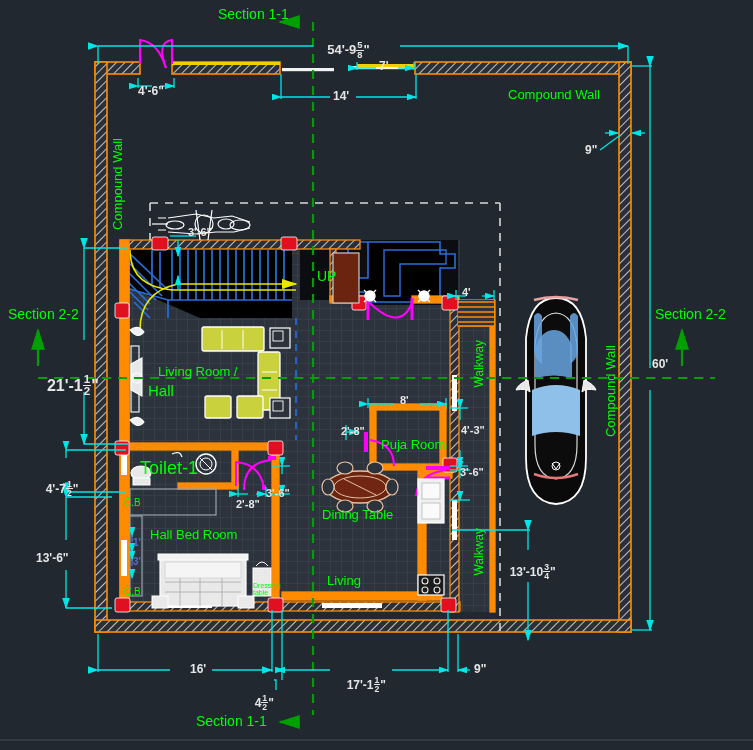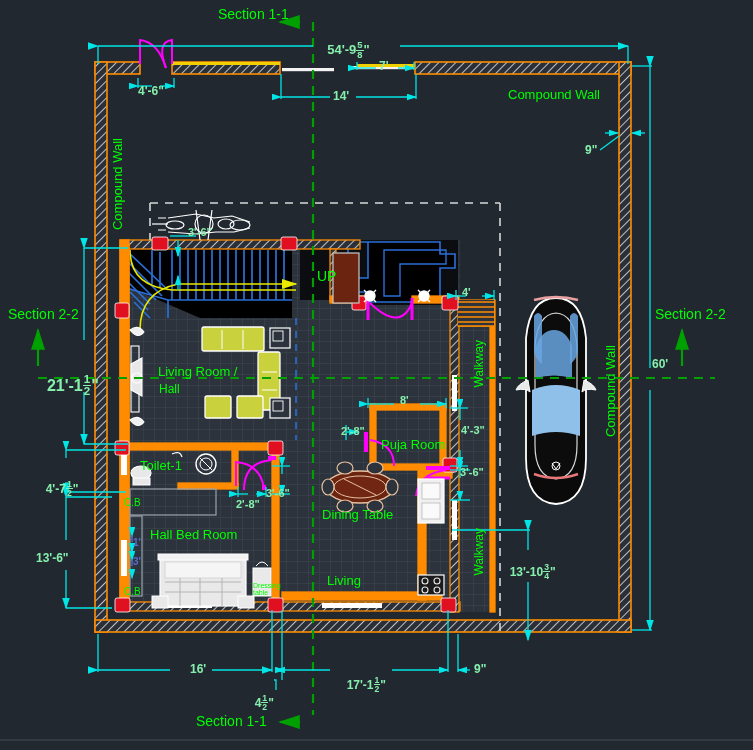--- a/index.html
+++ b/index.html
@@ -1,20 +1,20 @@
 <!DOCTYPE html>
 <html><head>
 <meta charset="utf-8">
 <style>
   html,body{margin:0;padding:0;background:#212830;}
   body{font-family:"Liberation Sans",sans-serif;}
   #stage{position:relative;width:753px;height:750px;background:#212830;overflow:hidden;}
   #stage svg{position:absolute;left:0;top:0;}
   .lbl{position:absolute;color:#00ff00;font-family:"Liberation Sans",sans-serif;font-weight:normal;white-space:pre;pointer-events:none;}
-  .dim{position:absolute;color:#86efac;font-family:"Liberation Sans",sans-serif;font-weight:bold;white-space:pre;pointer-events:none;}
+  .dim{position:absolute;color:#e5e5e5;font-family:"Liberation Sans",sans-serif;font-weight:bold;white-space:pre;pointer-events:none;}
   .vert{writing-mode:vertical-rl;transform:rotate(180deg);}
   .frac{display:inline-block;vertical-align:-0.38em;font-size:0.72em;line-height:0.95;text-align:center;}
   .frac i{display:block;font-style:normal;border-bottom:1px solid currentColor;padding:0 1px;}
   .frac b{display:block;font-weight:bold;padding:0 1px;}
 </style>
 </head>
 <body>
 
 <div id="stage">
 
@@ -483,22 +483,22 @@
 <div class="lbl" style="left:218px;top:6px;font-size:14px;">Section 1-1</div>
 <div class="lbl" style="left:196px;top:713px;font-size:14px;">Section 1-1</div>
 <div class="lbl" style="left:8px;top:306px;font-size:14px;">Section 2-2</div>
 <div class="lbl" style="left:655px;top:306px;font-size:14px;">Section 2-2</div>
 
 <div class="lbl" style="left:508px;top:87px;font-size:13px;">Compound Wall</div>
 <div class="lbl vert" style="left:110px;top:138px;font-size:13px;">Compound Wall</div>
 <div class="lbl vert" style="left:603px;top:345px;font-size:13px;">Compound Wall</div>
 
 <div class="lbl" style="left:158px;top:364px;font-size:13px;">Living Room /</div>
-<div class="lbl" style="left:159px;top:382px;font-size:12px;">Hall</div>
-<div class="lbl" style="left:140px;top:458px;font-size:13px;">Toilet-1</div>
+<div class="lbl" style="left:148px;top:382px;font-size:15px;">Hall</div>
+<div class="lbl" style="left:140px;top:458px;font-size:18px;">Toilet-1</div>
 <div class="lbl" style="left:150px;top:527px;font-size:13px;">Hall Bed Room</div>
 <div class="lbl" style="left:322px;top:507px;font-size:13px;text-align:right;">Dining Table</div>
 <div class="lbl" style="left:327px;top:573px;font-size:13px;">Living</div>
 <div class="lbl" style="left:381px;top:421px;font-size:13px;margin-top:16px;">Puja Room</div>
 <div class="lbl vert" style="left:472px;top:340px;font-size:12px;">Walkway</div>
 <div class="lbl vert" style="left:472px;top:528px;font-size:12px;">Walkway</div>
 <div class="lbl" style="left:299px;top:268px;font-size:14px;margin-left:18px;">UP</div>
 <div class="lbl" style="left:124px;top:497px;font-size:10px;">C.B</div>
 <div class="lbl" style="left:124px;top:586px;font-size:10px;">C.B</div>
 <div class="lbl" style="left:253px;top:582px;font-size:7px;line-height:7px;">Dressing

